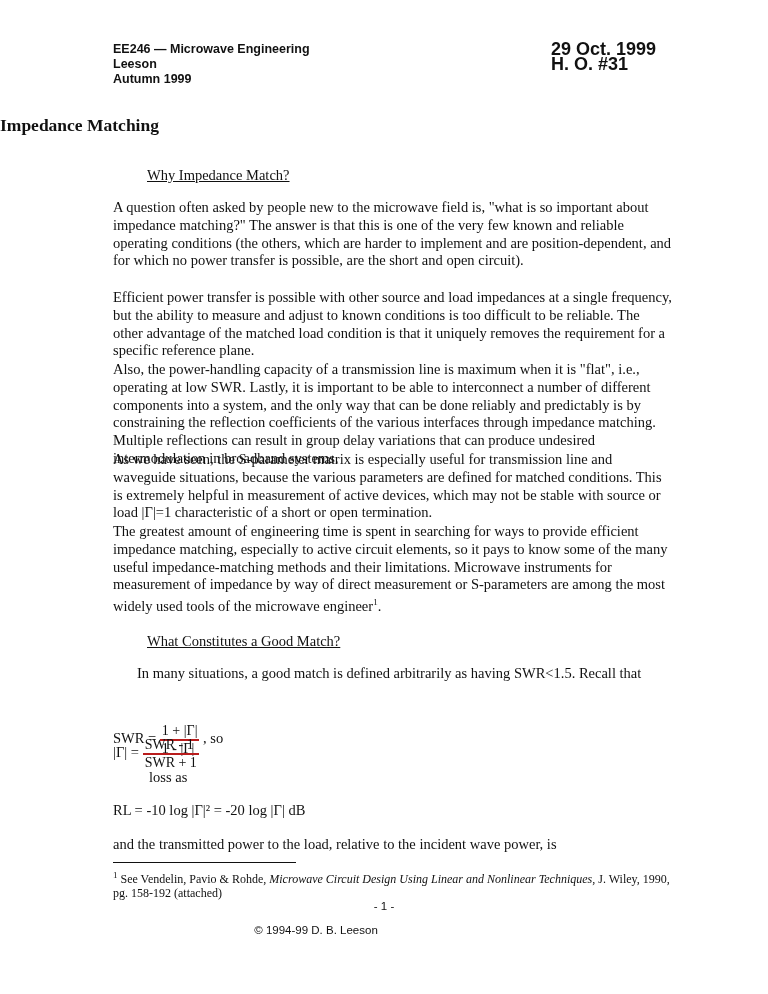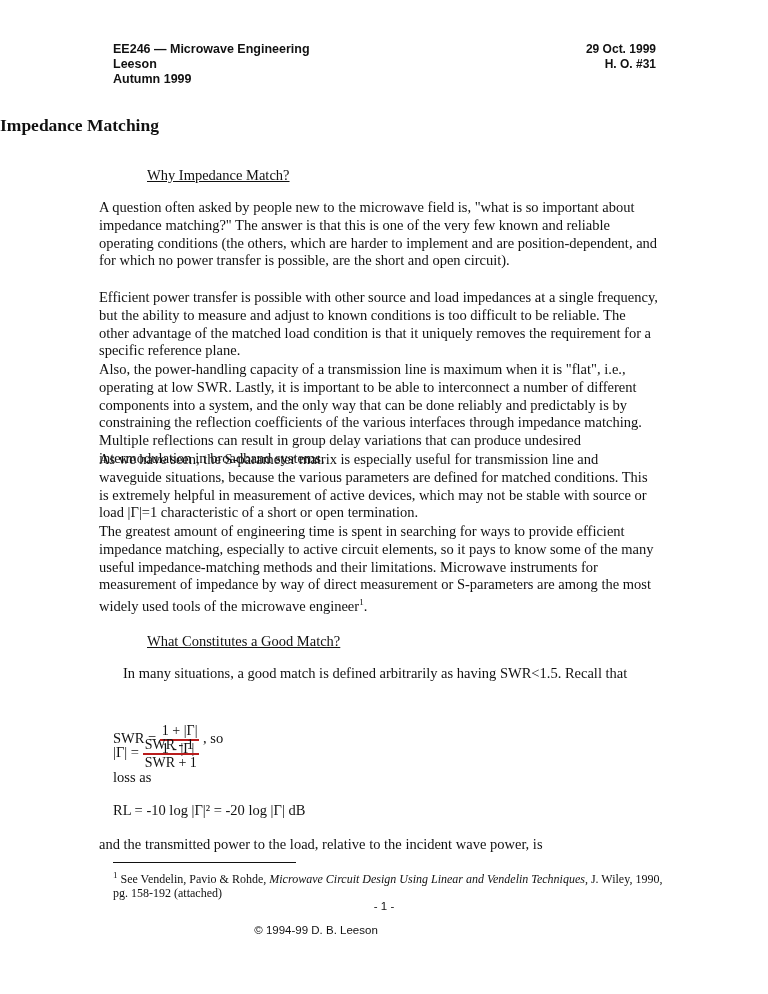--- a/index.html
+++ b/index.html
@@ -1,23 +1,23 @@
 <!DOCTYPE html>
 <html><head>
 <meta charset="utf-8">
 <style>
   html, body { margin: 0; padding: 0; background: #ffffff; }
   body { width: 768px; height: 994px; position: relative; overflow: hidden; color: #111; }
   .sans { font-family: "Liberation Sans", sans-serif; }
   .serif { font-family: "Liberation Serif", serif; }
   .hdr-left { position: absolute; left: 113px; top: 42px; font-size: 12.5px; font-weight: bold; line-height: 15px; }
-  .hdr-right { position: absolute; right: 112px; top: 42px; font-size: 12px; font-weight: bold; line-height: 15px; text-align: right; }
+  .hdr-right { position: absolute; right: 112px; top: 42px; font-size: 18px; font-weight: bold; line-height: 15px; text-align: left; }
   .title { position: absolute; left: 0; width: 768px; top: 115px; text-align: left; font-size: 17.5px; font-weight: bold; }
   .heading { position: absolute; left: 113px; font-size: 14.5px; text-decoration: underline; margin-left: 34px; }
-  .para { position: absolute; left: 99px; width: 560px; font-size: 14.5px; line-height: 17.8px; }
+  .para { position: absolute; left: 113px; width: 560px; font-size: 14.5px; line-height: 17.8px; }
   .frac { display: inline-block; vertical-align: middle; text-align: left; font-size: 14px; line-height: 16px; }
   .frac .num { display: block; padding: 0 2px; }
   .frac .den { display: block; border-top: 2px solid #b91c1c; padding: 0 2px; }
   .math { position: absolute; left: 113px; font-size: 14.5px; }
   .sup { font-size: 9px; vertical-align: super; }
   .fn-rule { position: absolute; left: 113px; top: 862px; width: 183px; border-top: 1px solid #111; }
   .footnote { position: absolute; left: 113px; top: 868px; width: 560px; font-size: 12px; line-height: 14px; }
   .pagenum { position: absolute; left: 0; width: 768px; top: 900px; text-align: center; font-size: 11.5px; }
   .copyright { position: absolute; left: 0; width: 632px; top: 924px; text-align: center; font-size: 11.5px; }
 </style>
@@ -55,24 +55,24 @@
     <span class="den">1 - |Γ|</span>
   </span><span> , so</span>
 </div>
 
 <div class="math serif" style="top:737px; width:570px;">
   <span>|Γ| =</span>
   <span class="frac">
     <span class="num">SWR - 1</span>
     <span class="den">SWR + 1</span>
   </span>
-  <div style="margin-top:-2px;">loss as</div>
+  <div style="margin-top:-2px;margin-left:36px;">loss as</div>
 </div>
 
 <div class="math serif" style="top:802px;">RL = -10 log |Γ|² = -20 log |Γ| dB</div>
 
 <div class="para serif" style="top:836px;">and the transmitted power to the load, relative to the incident wave power, is</div>
 
 <div class="fn-rule"></div>
-<div class="footnote serif"><span class="sup">1</span><span>  See Vendelin, Pavio &amp; Rohde, </span><i>Microwave Circuit Design Using Linear and Vendelin Techniques</i><span>, J. Wiley, 1990, pg. 158-192 (attached)</span></div>
+<div class="footnote serif"><span class="sup">1</span><span>  See Vendelin, Pavio &amp; Rohde, </span><i>Microwave Circuit Design Using Linear and Nonlinear Techniques</i><span>, J. Wiley, 1990, pg. 158-192 (attached)</span></div>
 
 <div class="pagenum sans">- 1 -</div>
 <div class="copyright sans">© 1994-99  D. B. Leeson</div>
 
 </body></html>

